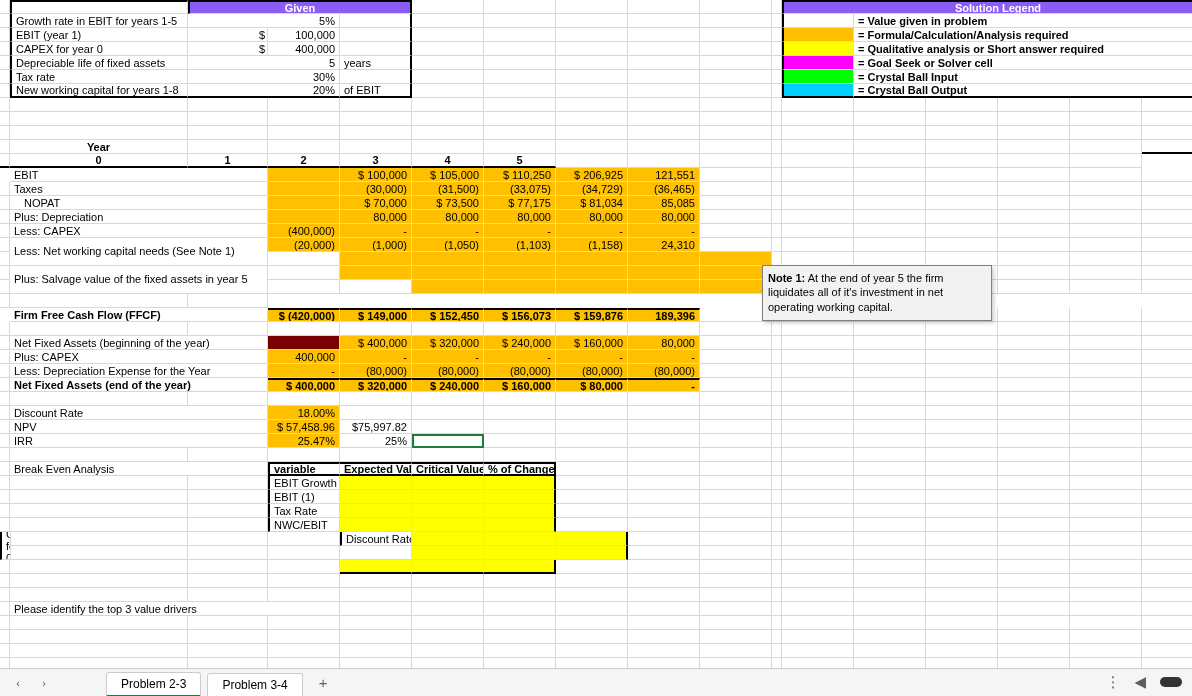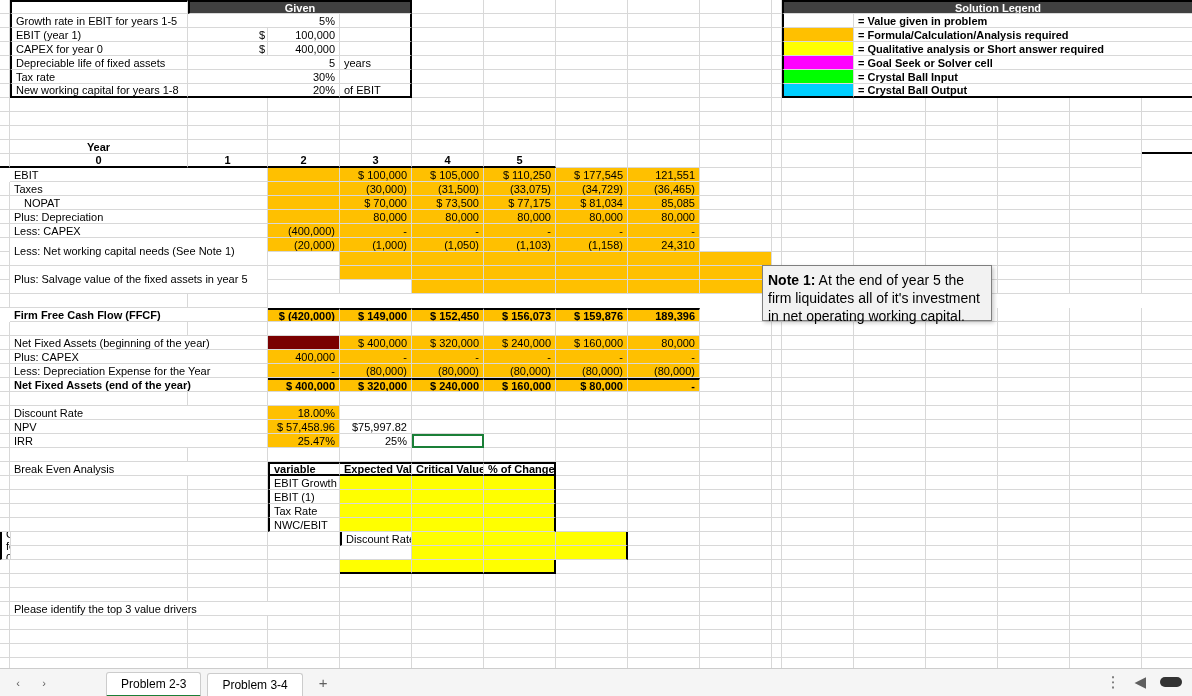--- a/index.html
+++ b/index.html
@@ -3,31 +3,31 @@
 <meta charset="utf-8">
 <style>
   * { box-sizing: border-box; }
   html, body { margin:0; padding:0; font-family: Arial, sans-serif; font-size:11px; color:#000; background:#fff; }
   .sheet { width:1192px; height:696px; position:relative; overflow:hidden; }
   .grid { display:grid; grid-template-columns: 10px 178px 80px 72px 72px 72px 72px 72px 72px 72px 10px repeat(6, 72px); grid-auto-rows:14px; }
   .cell { border-right:1px solid #d8d8d8; border-bottom:1px solid #d8d8d8; padding:0 4px; line-height:14px; white-space:nowrap; overflow:hidden; display:flex; align-items:center; }
   .bold { font-weight:bold; }
   .center { justify-content:center; }
   .right { justify-content:flex-end; }
-  .black { background:#404040; color:#fff; }
+  .black { background:#8b5cf6; color:#fff; }
   .orange { background:#ffc000; }
   .yellow { background:#ffff00; }
   .darkred { background:#7a0000; }
   .thickB { border-bottom:2px solid #000; }
   .thickR { border-right:2px solid #000; }
   .thickT { border-top:2px solid #000; }
   .thickL { border-left:2px solid #000; }
   .nobr { border-right:none; }
   .indent { padding-left:14px; }
-  .notebox { position:absolute; top:265px; left:762px; width:230px; height:56px; background:#f2f2f2; border:1px solid #7f7f7f; padding:5px; font-size:14px; line-height:1.3; box-shadow:2px 2px 4px rgba(0,0,0,.2); }
+  .notebox { position:absolute; top:265px; left:762px; width:230px; height:56px; background:#f2f2f2; border:1px solid #7f7f7f; padding:5px; font-size:11px; line-height:1.3; box-shadow:2px 2px 4px rgba(0,0,0,.2); }
   .tabbar { position:absolute; bottom:0; left:0; right:0; height:28px; background:#f5f5f5; border-top:1px solid #ccc; display:flex; align-items:center; padding:0 8px; gap:6px; }
   .navbtn { width:20px; height:20px; display:flex; align-items:center; justify-content:center; color:#5f5f5f; border-radius:3px; }
   .tab { padding:4px 14px; background:#fff; border:1px solid #ccc; border-bottom:none; border-radius:3px 3px 0 0; font-size:12px; position:relative; top:2px; }
   .tab.active { font-weight:normal; border-bottom:2px solid #1a7f37; }
   .tabadd { padding:4px 10px; font-size:15px; color:#5f5f5f; }
   .rightctrl { position:absolute; right:10px; bottom:5px; display:flex; gap:14px; color:#5f5f5f; font-size:15px; align-items:center; }
   .selected { border:2px solid #1a7f37; background:#fff; }
 </style>
 </head>
 <body>
@@ -200,21 +200,21 @@
       <div class="cell"></div>
       <div class="cell"></div>
       <div class="cell"></div>
       <div class="cell"></div>
       <div class="cell" style="border-right: 1px solid rgb(216, 216, 216); border-bottom: 1px solid rgb(216, 216, 216);"></div>
       <div class="cell" style="grid-column: 2 / span 2;">EBIT</div>
       <div class="cell right orange"></div>
       <div class="cell right orange">$  100,000</div>
       <div class="cell right orange">$  105,000</div>
       <div class="cell right orange">$  110,250</div>
-      <div class="cell right orange">$  177,545</div>
+      <div class="cell right orange">$  206,925</div>
       <div class="cell right orange">121,551</div>
       <div class="cell"></div>
       <div class="cell"></div>
       <div class="cell"></div>
       <div class="cell"></div>
       <div class="cell"></div>
       <div class="cell"></div>
       <div class="cell"></div>
       <div class="cell"></div>
       <div class="cell" style="border-right: 1px solid rgb(216, 216, 216); border-bottom: 1px solid rgb(216, 216, 216);"></div>

